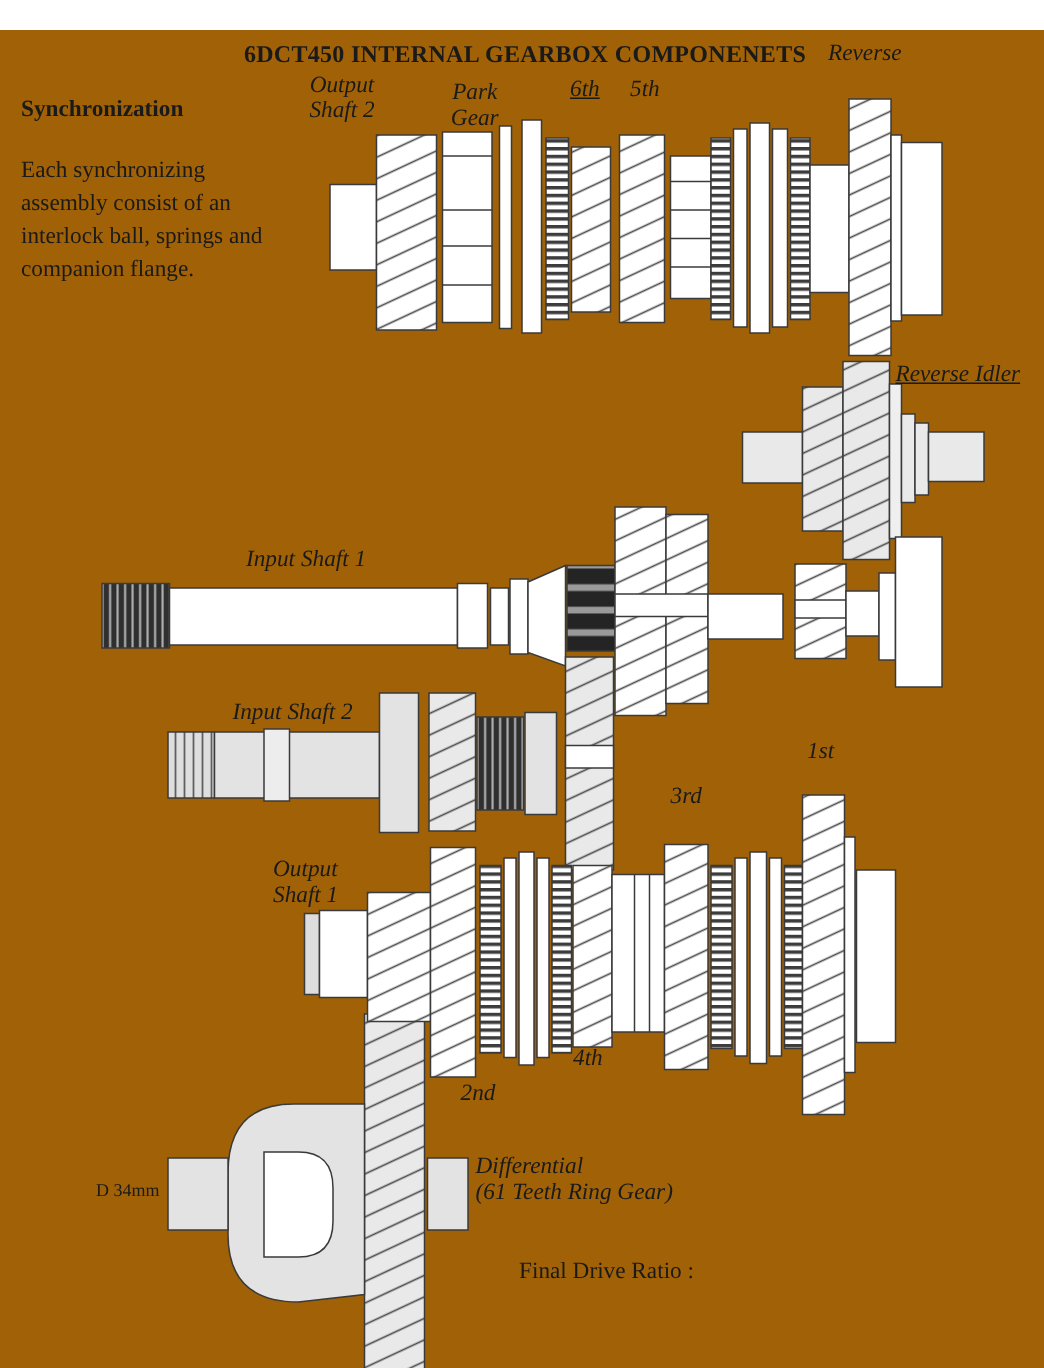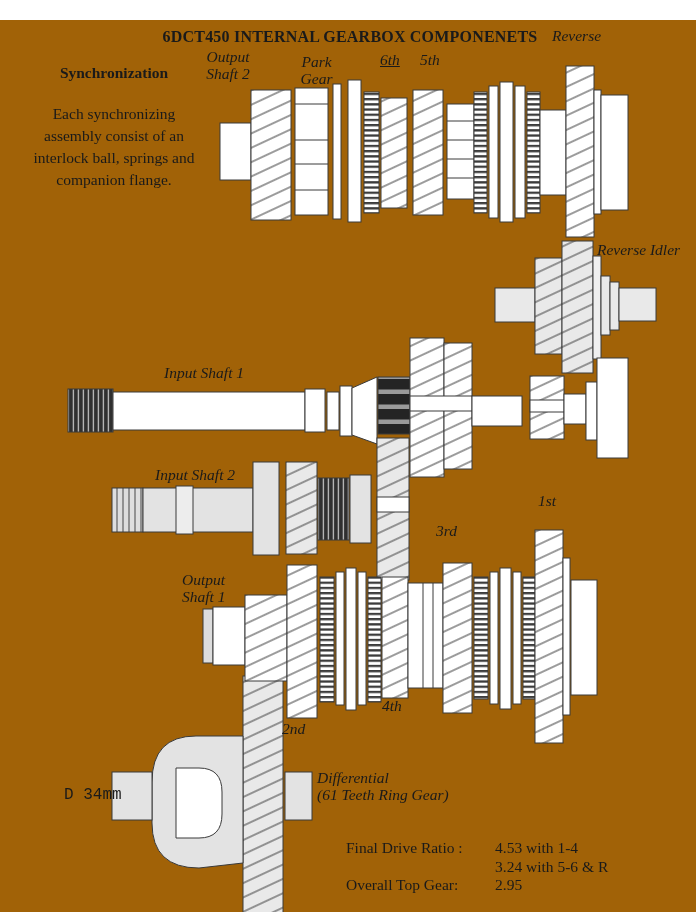--- a/index.html
+++ b/index.html
@@ -11,25 +11,25 @@
   .lbl {
     position:absolute; font-style:italic; font-size:15.5px; line-height:1.12;
     white-space:pre-line; color:#1a1a1a;
   }
   .center { text-align:center; }
   .title {
     position:absolute; left:130px; top:8px; width:440px; text-align:center;
     font-weight:bold; font-style:normal; font-size:16px; letter-spacing:.2px;
     white-space:pre-line;
   }
-  .sidebar { position:absolute; left:14px; top:44px; width:200px;text-align:center; }
+  .sidebar { position:absolute; left:14px; top:44px; width:200px; }
   .sidebar .head { font-weight:bold; font-size:15.5px; margin:0 0 21px 0; }
   .sidebar p { margin:0; font-size:15.5px; line-height:22px; white-space:pre-line; }
   .sidebar p + p { margin-top:13px; }
-  .d34 { font-family:Liberation Mono, monospace; font-style:normal; font-size:16px; }
+  .d34 { font-family:Liberation Serif, serif; font-style:normal; font-size:12px; }
   .specs { position:absolute; left:346px; top:819px; font-size:15.5px; line-height:18.5px; }
   .specs .row { display:flex;gap:22px; }
   .specs .lc { width:127px; white-space:pre; }
   .specs .vc { white-space:pre-line; }
 </style>
 </head>
 <body>
 
 <div class="stage">
 
@@ -175,38 +175,32 @@
 companion flange.</p>
   </div>
 
   <div class="lbl" style="left:552px; top:7px;">Reverse</div>
   <div class="lbl center" style="left:196px; top:28px; width:64px;">Output
 Shaft 2</div>
   <div class="lbl center" style="left:289px; top:33px; width:55px;">Park
 Gear</div>
   <div class="lbl" style="left:380px; top:31px;text-decoration:underline;">6th</div>
   <div class="lbl" style="left:420px; top:31px;">5th</div>
-  <div class="lbl" style="left:597px; top:221px;">Reverse Idler</div>
+  <div class="lbl" style="left:597px; top:221px;text-decoration:underline;">Reverse Idler</div>
   <div class="lbl" style="left:164px; top:344px;">Input Shaft 1</div>
   <div class="lbl" style="left:155px; top:446px;font-style:italic;">Input Shaft 2</div>
   <div class="lbl" style="left:182px; top:551px; width:62px;">Output
 Shaft 1</div>
-  <div class="lbl" style="left:436px; top:502px;">3rd</div>
+  <div class="lbl" style="left:447px; top:502px;">3rd</div>
   <div class="lbl" style="left:538px; top:472px;">1st</div>
   <div class="lbl" style="left:382px; top:677px;">4th</div>
-  <div class="lbl" style="left:282px; top:700px;">2nd</div>
+  <div class="lbl" style="left:307px; top:700px;">2nd</div>
   <div class="lbl" style="left:317px; top:749px;">Differential
 (61 Teeth Ring Gear)</div>
   <div class="lbl d34" style="left:64px; top:767px;">D 34mm</div>
 
   <div class="specs">
     <div class="row">
       <div class="lc">Final Drive Ratio :</div>
-      <div class="vc">4.53 with 1-4
-3.24 with 5-6 &amp; R</div>
-    </div>
-    <div class="row">
-      <div class="lc">Overall Top Gear: </div>
-      <div class="vc">2.95</div>
     </div>
   </div>
 
 </div>
 
 </body></html>

